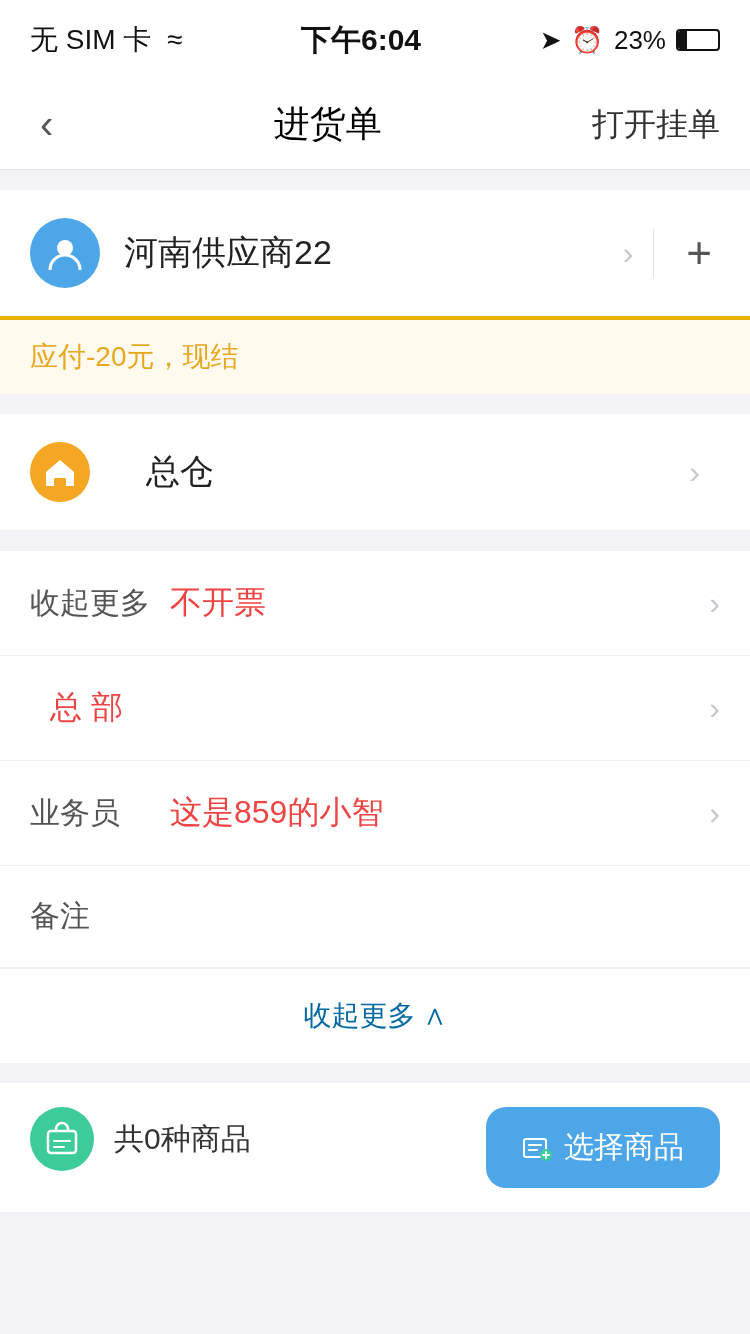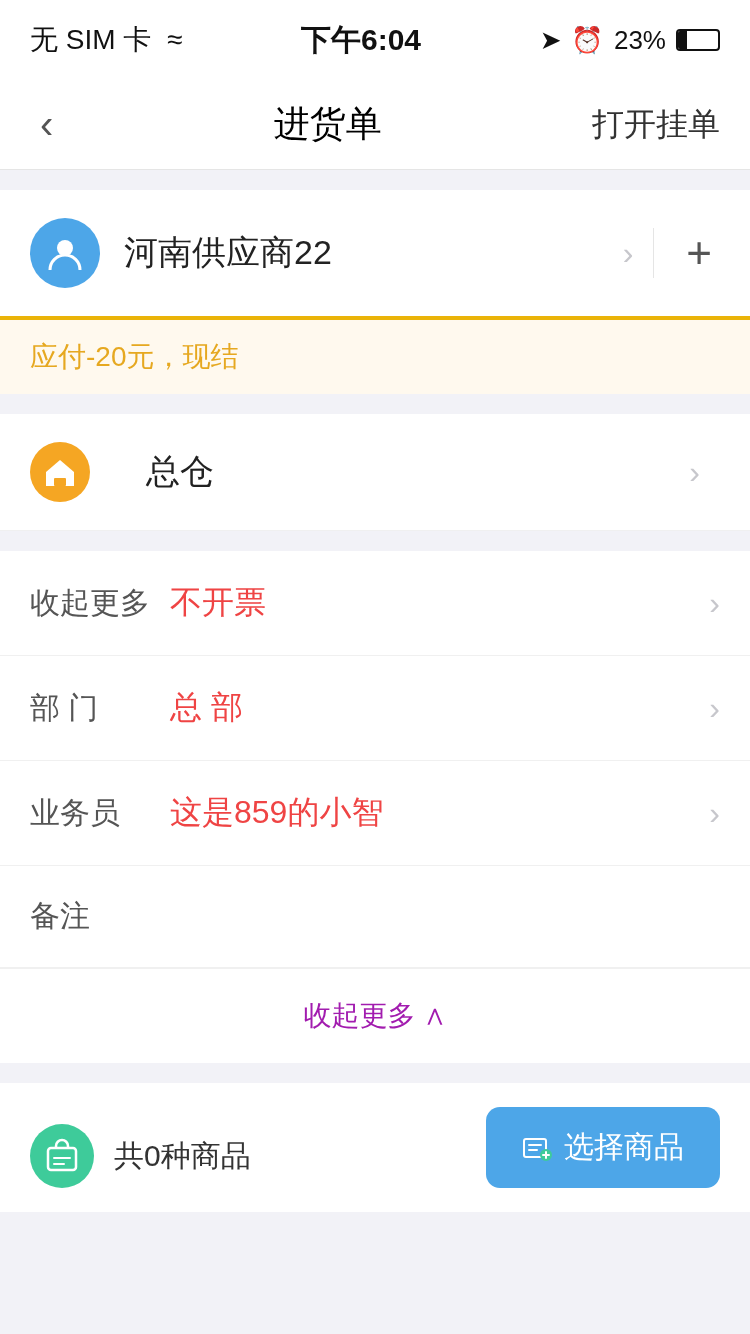--- a/index.html
+++ b/index.html
@@ -220,32 +220,32 @@
       font-size: 34px;
       color: #222;
     }
 
     
     .collapse-row {
       background: #fff;
       text-align: center;
       padding: 28px 0;
       font-size: 28px;
-      color: #a21caf;
+      color: #0369a1;
       cursor: pointer;
       border-top: 1px solid #f0f0f0;
     }
 
     
     .bottom-section {
       margin-top: 20px;
       background: #fff;
       padding: 24px 30px;
       display: flex;
-      align-items: flex-end;
+      align-items: flex-start;
       justify-content: space-between;
     }
     .goods-count-wrapper {
       display: flex;
       align-items: center;
       gap: 20px;
     }
     .goods-icon {
       width: 64px;
       height: 64px;
@@ -260,21 +260,21 @@
       height: 36px;
     }
     .goods-count-text {
       font-size: 30px;
       color: #333;
     }
     .select-goods-btn {
       background: #4da6e8;
       color: #fff;
       border: none;
-      border-radius: 14px;
+      border-radius: 20px;
       padding: 20px 36px;
       font-size: 30px;
       display: flex;
       align-items: center;
       gap: 12px;
       cursor: pointer;
     }
     .select-goods-btn svg {
       width: 30px;
       height: 30px;
@@ -341,21 +341,20 @@
 
 <div class="card">
 
   <div class="form-row">
     <span class="form-label">收起更多</span>
     <span class="form-value">不开票</span>
     <span class="chevron">›</span>
   </div>
 
   <div class="form-row">
-    <span class="form-label">部 门</span>
     <span class="form-value">总 部</span>
     <span class="chevron">›</span>
   </div>
 
   <div class="form-row">
     <span class="form-label">业务员</span>
     <span class="form-value">这是859的小智</span>
     <span class="chevron">›</span>
   </div>
 

